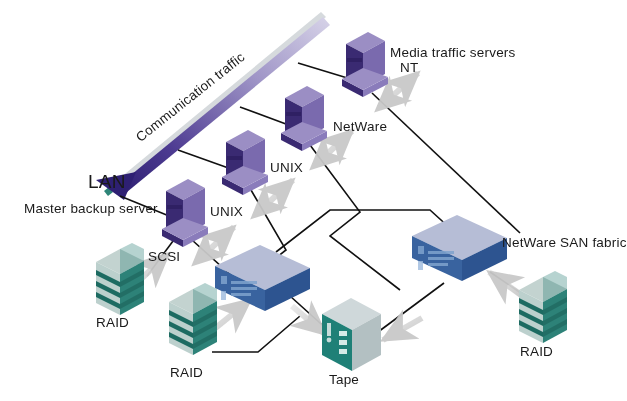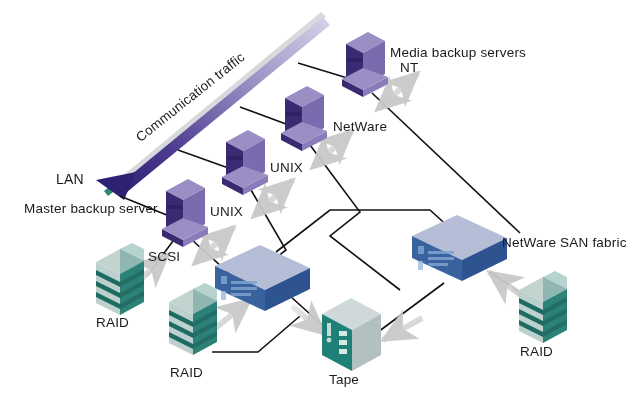--- a/index.html
+++ b/index.html
@@ -2,21 +2,21 @@
 <html><head>
 <meta charset="utf-8">
 <style>
   html,body{margin:0;padding:0;background:#ffffff;}
   body{width:627px;height:401px;overflow:hidden;
        font-family:"Liberation Sans","DejaVu Sans",sans-serif;}
   #stage{position:relative;width:627px;height:401px;background:#fff;}
   svg#diagram{position:absolute;left:0;top:0;width:627px;height:401px;}
   .lbl{position:absolute;color:#1a1a1a;font-size:13.5px;letter-spacing:.2px;
        white-space:nowrap;font-family:"Liberation Sans","DejaVu Sans",sans-serif;}
-  .lbl.big{font-size:14px;}
+  .lbl.big{font-size:19px;margin-left:32px;}
   .lbl.rot{transform-origin:0 0;}
 </style>
 </head>
 <body>
 
 <div id="stage">
 
   <svg id="diagram" viewBox="0 0 627 401">
     <defs>
       <linearGradient id="trafficGrad" x1="1" y1="0" x2="0" y2="1">
@@ -230,21 +230,21 @@
   <div class="lbl" style="left:148px;top:249px;">SCSI</div>
 
   <div class="lbl" style="left:210px;top:204px;">UNIX</div>
 
   <div class="lbl" style="left:270px;top:160px;">UNIX</div>
 
   <div class="lbl" style="left:333px;top:119px;">NetWare</div>
 
   <div class="lbl" style="left:400px;top:60px;">NT</div>
 
-  <div class="lbl" style="left:390px;top:45px;">Media backup servers</div>
+  <div class="lbl" style="left:390px;top:45px;">Media traffic servers</div>
 
   <div class="lbl" style="left:502px;top:235px;">NetWare SAN fabric</div>
 
   <div class="lbl" style="left:96px;top:315px;">RAID</div>
 
   <div class="lbl" style="left:170px;top:365px;">RAID</div>
 
   <div class="lbl" style="left:520px;top:344px;">RAID</div>
 
   <div class="lbl" style="left:329px;top:372px;text-align:center;">Tape</div>

